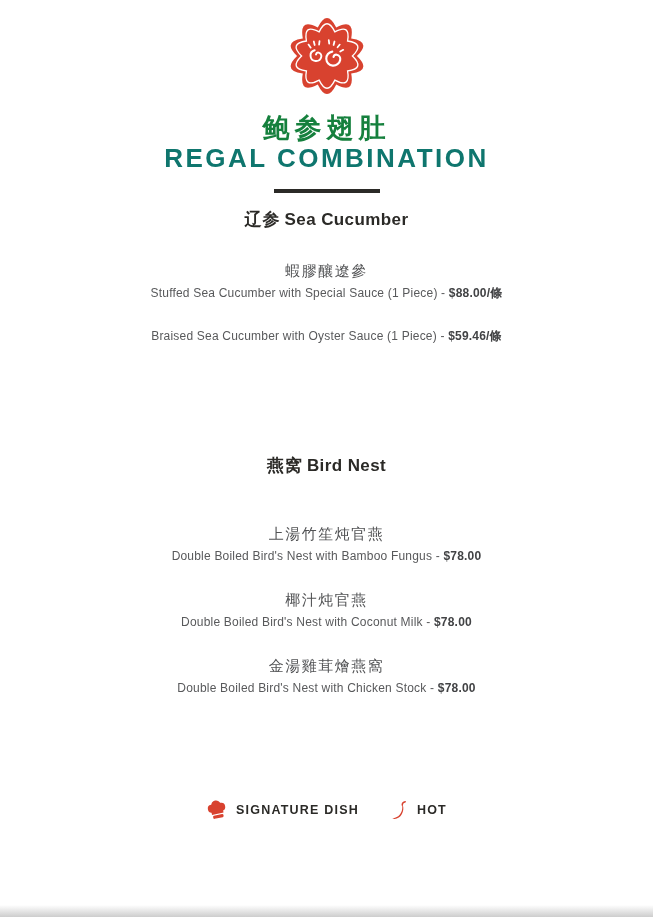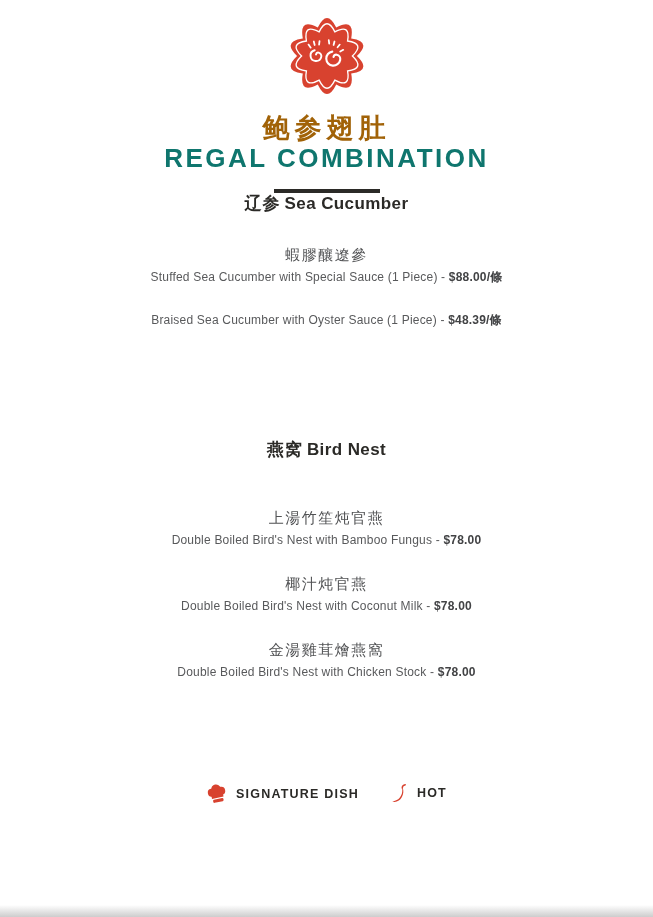--- a/index.html
+++ b/index.html
@@ -16,62 +16,62 @@
     background: #ffffff;
     text-align: center;
     overflow: hidden;
   }
   .logo-wrap { padding-top: 12px; }
   .title-zh {
     margin-top: 9px;
     font-size: 27px; line-height: 1.15;
     font-weight: 700;
     letter-spacing: 5px;
-    color: #a16207;
+    color: #15803d;
   }
   .title-en {
     font-size: 26px; line-height: 1.15;
     font-weight: 700;
     letter-spacing: 2.5px;
     color: #0f766e;
   }
   .divider {
     width: 106px; height: 4px;
     background: #2b2a27;
     margin: 15px auto 0;
   }
   .section-heading {
     font-size: 17px; line-height: 1.25;
     font-weight: 700;
     color: #2b2a27;
     letter-spacing: 0.4px;
   }
   .section-heading .zh { margin-right: 4px; letter-spacing: 1px; }
-  #section-sea-cucumber .section-heading { }
+  #section-sea-cucumber .section-heading { margin-top: 16px; }
   #section-bird-nest  .section-heading { margin-top: 110px; }
   .menu-item { margin-top: 25px; }
   .menu-item.gap-lg { margin-top: 31px; }
   .menu-item.gap-xl { margin-top: 48px; }
   .item-zh {
     font-size: 15px; line-height: 19px;
     color: #515254;
     letter-spacing: 1.5px;
   }
   .item-en {
     margin-top: 4px;
     font-size: 12px; line-height: 18px;
     color: #58595b;
     letter-spacing: 0.2px;
   }
   .item-en .price { font-weight: 700; color: #424345; }
   .legend {
     margin-top: 102px;
     display: flex;
     justify-content: center;
-    align-items: flex-start;
+    align-items: center;
     gap: 30px;
   }
   .legend-entry { display: inline-flex; align-items: center; gap: 8px; }
   .legend-label {
     font-size: 12.5px;
     font-weight: 700;
     letter-spacing: 1.2px;
     color: #2b2a27;
   }
   .page-bottom-shadow {
@@ -112,21 +112,21 @@
 
   <div id="section-sea-cucumber">
     <h2 class="section-heading"><span class="zh">辽参</span><span>Sea Cucumber</span></h2>
 
     <div class="menu-item gap-lg">
       <div class="item-zh">蝦膠釀遼參</div>
       <div class="item-en"><span>Stuffed Sea Cucumber with Special Sauce (1 Piece) - </span><span class="price">$88.00/條</span></div>
     </div>
 
     <div class="menu-item">
-      <div class="item-en"><span>Braised Sea Cucumber with Oyster Sauce (1 Piece) - </span><span class="price">$48.39/條</span></div>
+      <div class="item-en"><span>Braised Sea Cucumber with Oyster Sauce (1 Piece) - </span><span class="price">$59.46/條</span></div>
     </div>
   </div>
 
   <div id="section-bird-nest">
     <h2 class="section-heading"><span class="zh">燕窝</span><span>Bird Nest</span></h2>
 
     <div class="menu-item gap-xl">
       <div class="item-zh">上湯竹笙炖官燕</div>
       <div class="item-en"><span>Double Boiled Bird's Nest with Bamboo Fungus - </span><span class="price">$78.00</span></div>
     </div>

